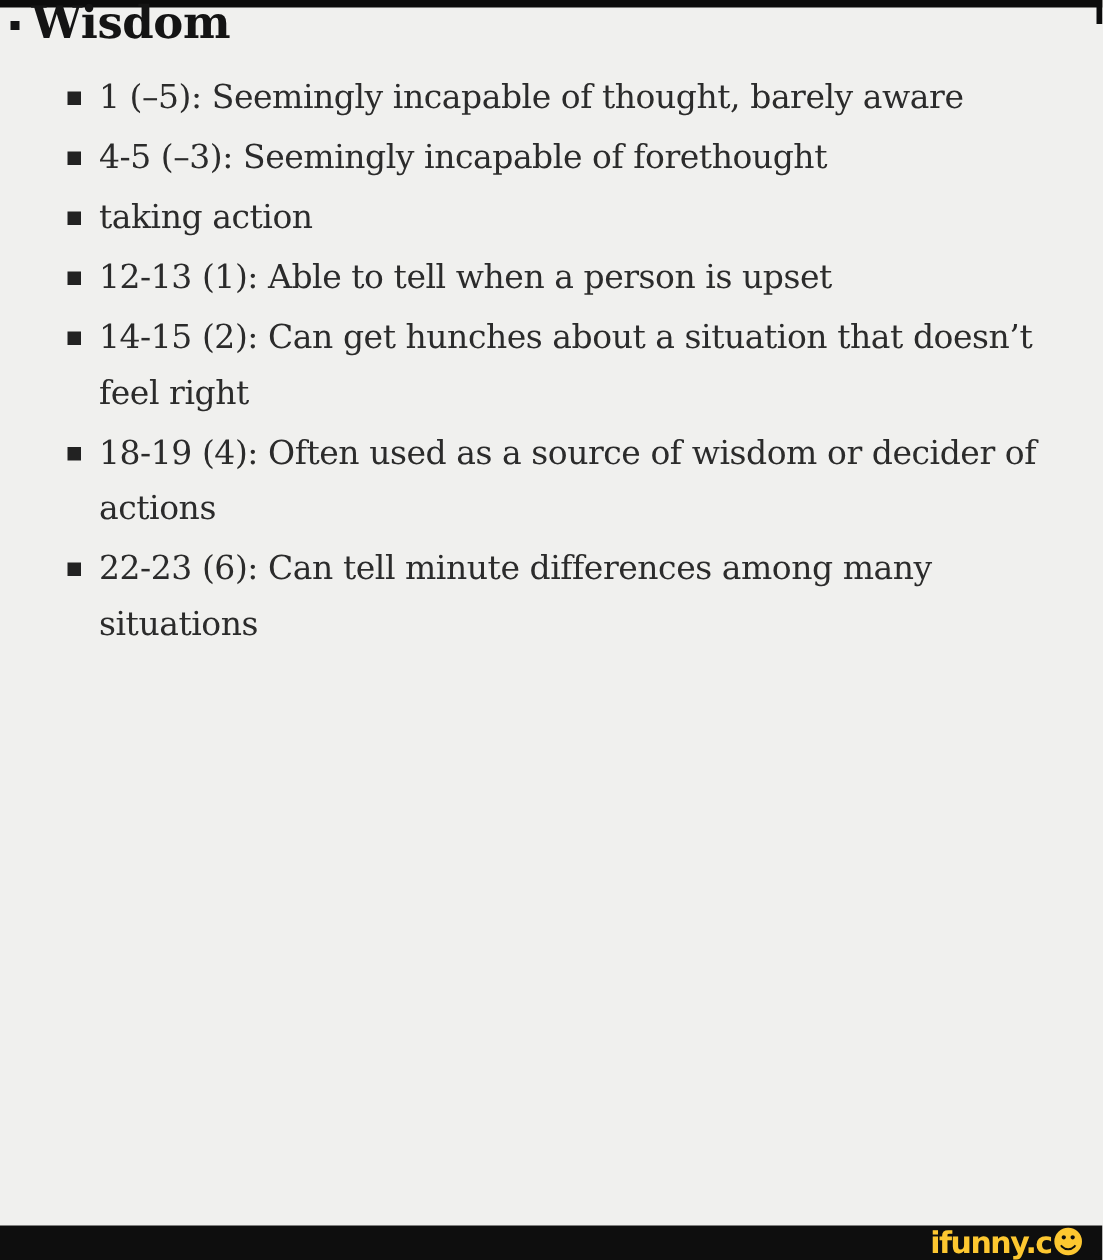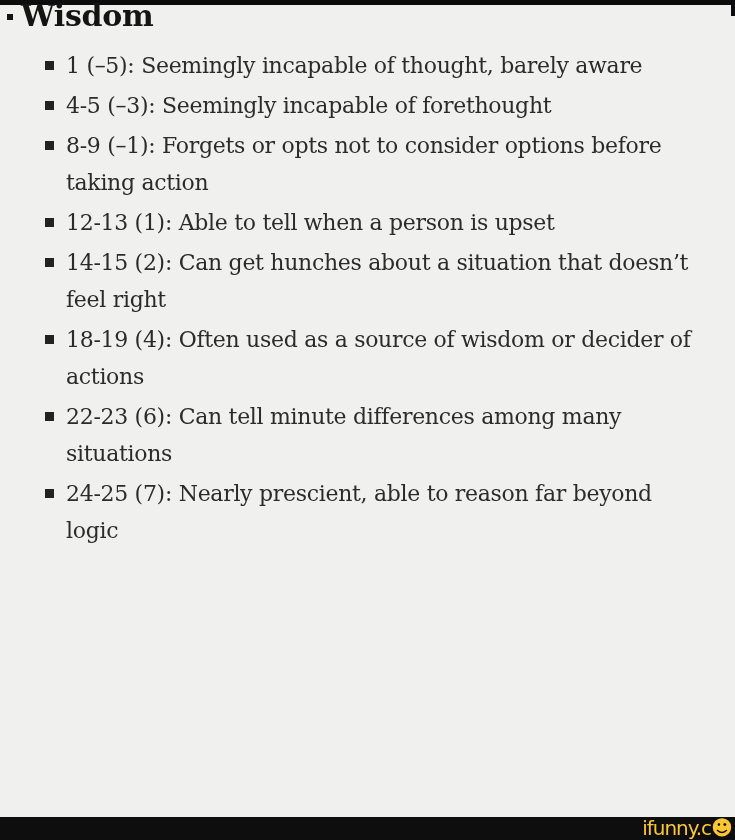--- a/index.html
+++ b/index.html
@@ -84,23 +84,23 @@
     position: absolute;
     left: 0;
     bottom: 0;
     width: 735px;
     height: 23px;
     background: #0e0e0e;
     text-align: right;
   }
   .brand {
     display: inline-block;
-    padding-right: 2px;
+    padding-right: 12px;
     font-family: "DejaVu Sans", "Liberation Sans", sans-serif;
-    font-weight: normal;
+    font-weight: bold;
     font-size: 20px;
     line-height: 23px;
     color: #fdc730;
     letter-spacing: -1px;
     margin-left: 23px;
   }
   .smiley {
     font-family: "DejaVu Sans", sans-serif;
     font-size: 21px;
     color: #fdc730;
@@ -127,21 +127,20 @@
     </li>
     <li class="item">
       <span class="bullet"></span>
       <div class="item-text">
         <div class="line">4-5 (–3): Seemingly incapable of forethought</div>
       </div>
     </li>
     <li class="item">
       <span class="bullet"></span>
       <div class="item-text">
-        <div class="line">8-9 (–1): Forgets or opts not to consider options before</div>
         <div class="line">taking action</div>
       </div>
     </li>
     <li class="item">
       <span class="bullet"></span>
       <div class="item-text">
         <div class="line">12-13 (1): Able to tell when a person is upset</div>
       </div>
     </li>
     <li class="item">
@@ -158,24 +157,17 @@
         <div class="line">actions</div>
       </div>
     </li>
     <li class="item">
       <span class="bullet"></span>
       <div class="item-text">
         <div class="line">22-23 (6): Can tell minute differences among many</div>
         <div class="line">situations</div>
       </div>
     </li>
-    <li class="item">
-      <span class="bullet"></span>
-      <div class="item-text">
-        <div class="line">24-25 (7): Nearly prescient, able to reason far beyond</div>
-        <div class="line">logic</div>
-      </div>
-    </li>
   </ul>
 
 <div class="footer-bar">
   <span class="brand"><span>ifunny.c</span><span class="smiley">☻</span></span>
 </div>
 
 </body></html>

